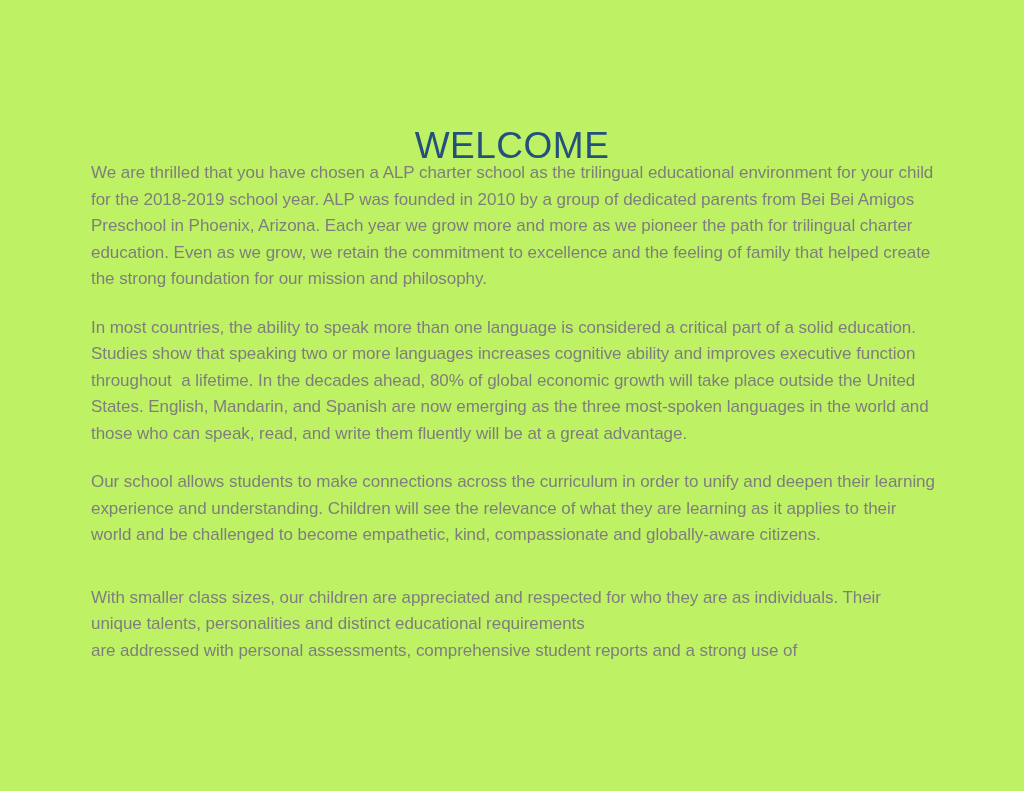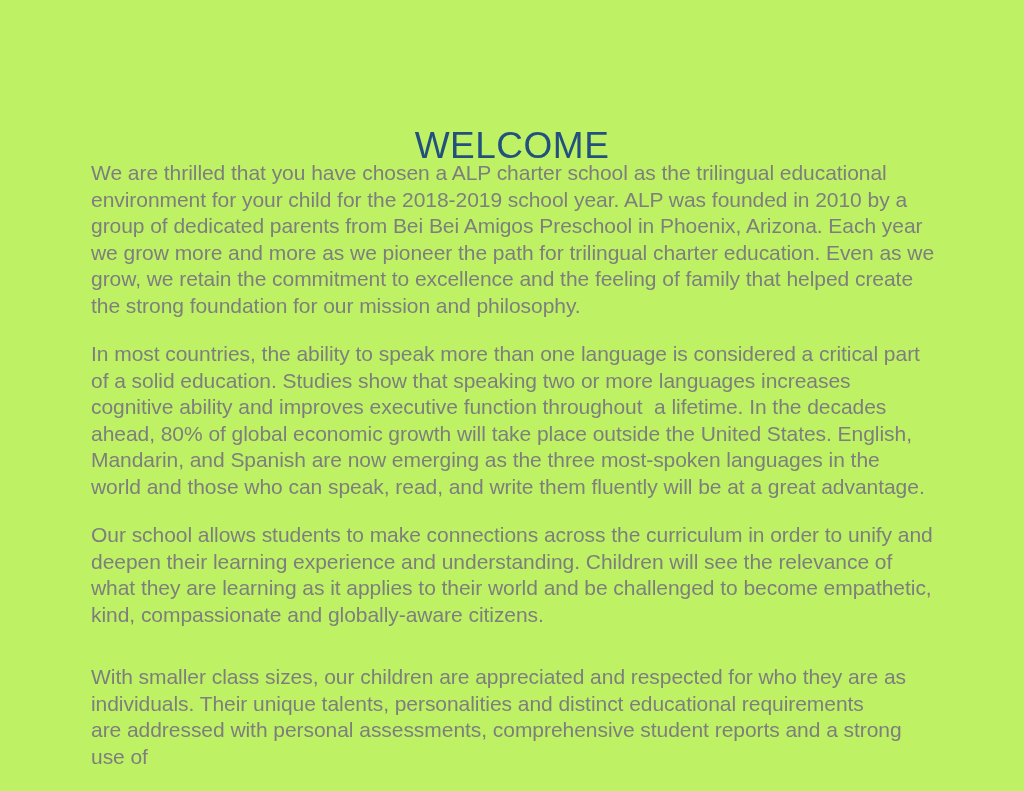--- a/index.html
+++ b/index.html
@@ -40,21 +40,21 @@
 
   .body-block {
     position: absolute;
     top: 160px;
     left: 91px;
     width: 844px;
   }
 
   .para {
     margin: 0 0 22px 0;
-    font-size: 21px;
+    font-size: 17px;
     line-height: 26.5px;
     color: #7E7E7E;
     letter-spacing: -0.05px;
     white-space: pre-wrap;
     font-family: "Liberation Sans", "DejaVu Sans", sans-serif;
   }
 
   .para:last-child {
     margin-bottom: 0;
   }

